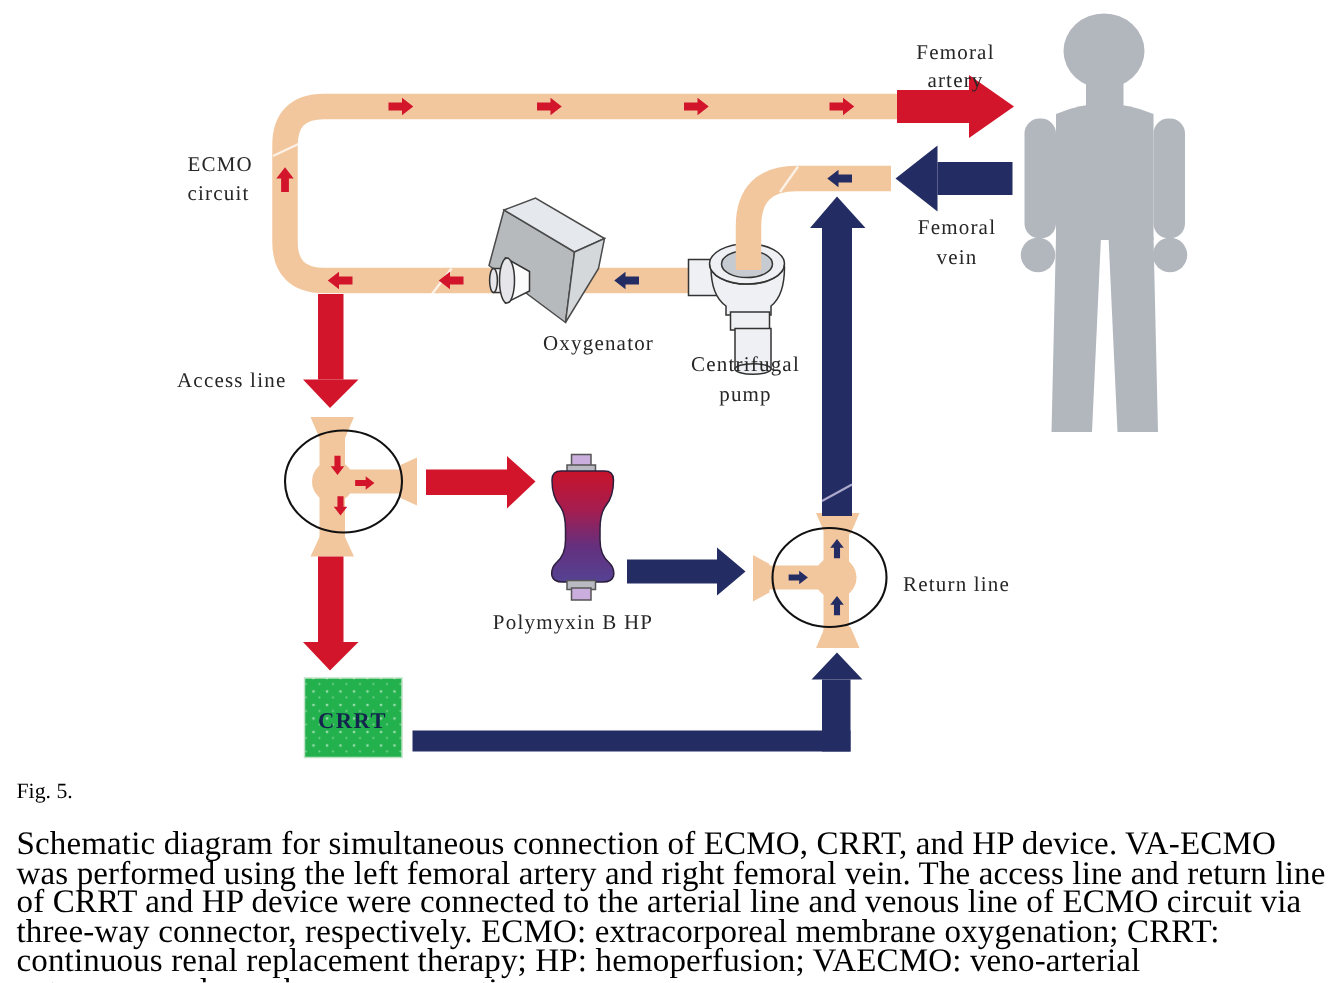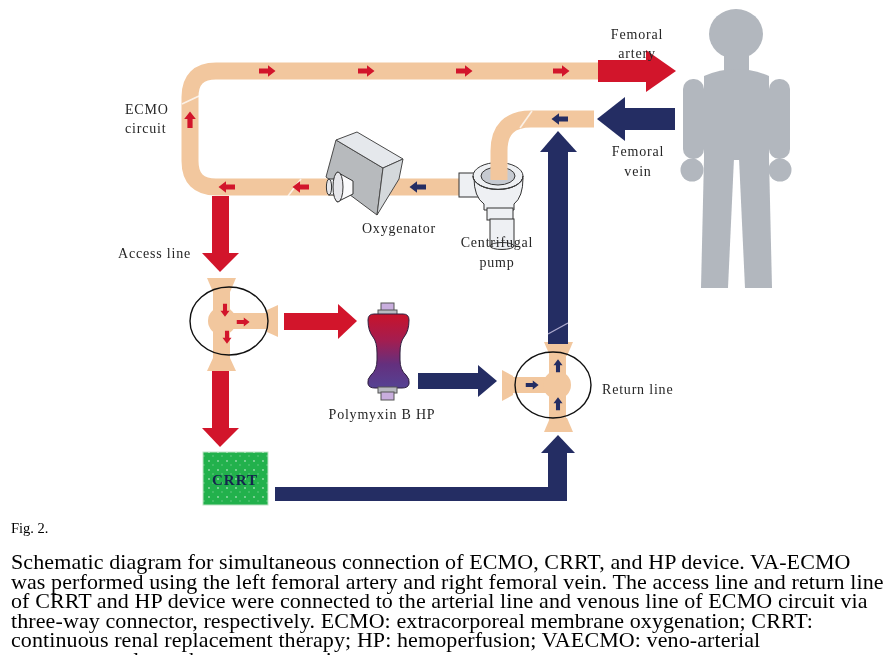--- a/index.html
+++ b/index.html
@@ -187,17 +187,17 @@
     <text class="lbl" x="399" y="233" text-anchor="middle">Oxygenator</text>
     <text class="lbl" x="497" y="247" text-anchor="middle">Centrifugal</text>
     <text class="lbl" x="497" y="267" text-anchor="middle">pump</text>
     <text class="lbl" x="118" y="258">Access line</text>
     <text class="lbl" x="602" y="394">Return line</text>
     <text class="lbl" x="382" y="419" text-anchor="middle">Polymyxin B HP</text>
   </g>
 </svg>
 
 <div class="caption">
-  <div class="fig-label">Fig. 2.</div>
+  <div class="fig-label">Fig. 5.</div>
   <p>Schematic diagram for simultaneous connection of ECMO, CRRT, and HP device. VA-ECMO was performed using the left femoral artery and right femoral vein. The access line and return line of CRRT and HP device were connected to the arterial line and venous line of ECMO circuit via three-way connector, respectively. ECMO: extracorporeal membrane oxygenation; CRRT: continuous renal replacement therapy; HP: hemoperfusion; VAECMO: veno-arterial extracorporeal membrane oxygenation.</p>
 </div>
 
 </div>
 
 </body></html>

